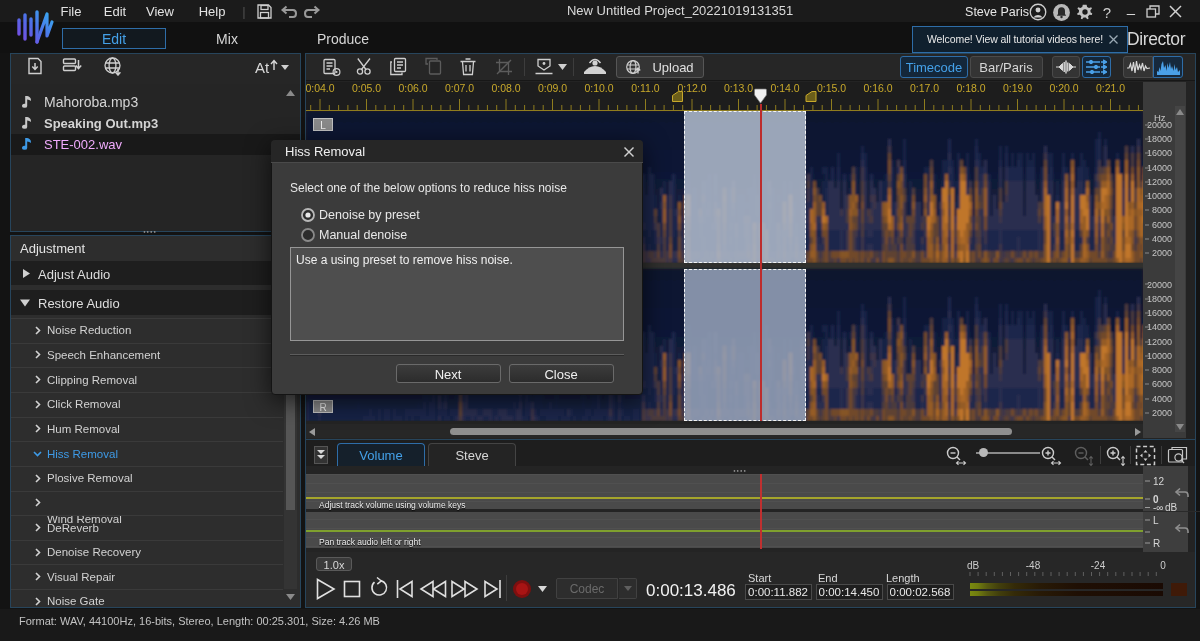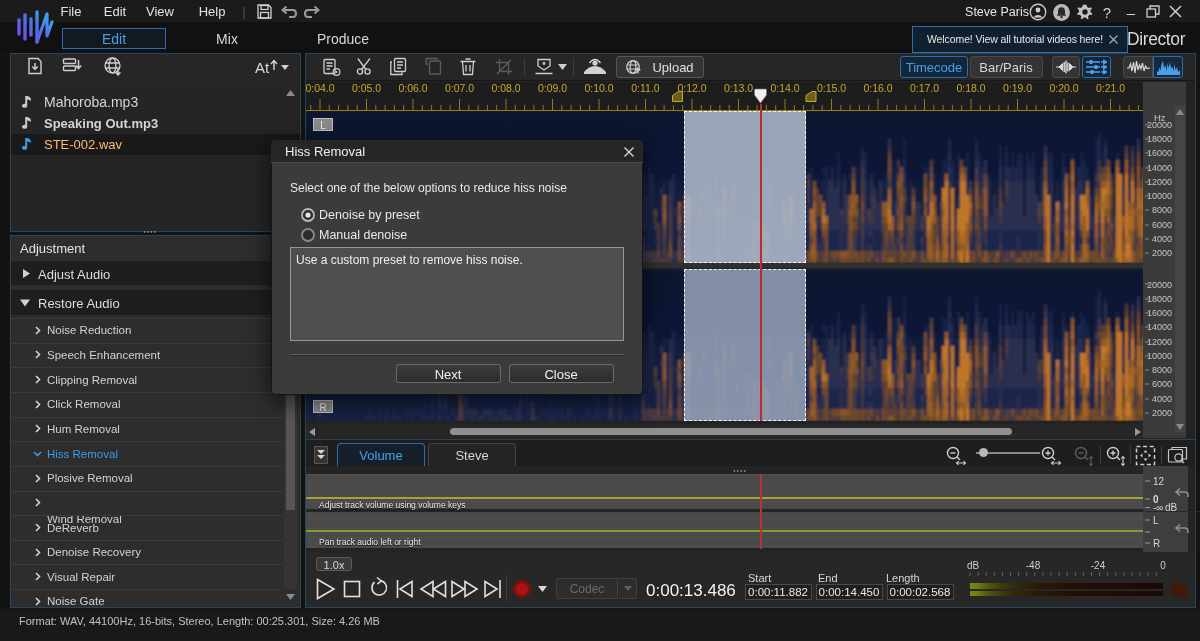--- a/index.html
+++ b/index.html
@@ -39,20 +39,21 @@
       <rect x="4.5" y="9.5" width="8" height="5.5"></rect>
     </svg>
 <svg class="abs" style="left:280px;top:4px" width="18" height="15" viewBox="0 0 18 15" fill="none" stroke="#9a9a9a" stroke-width="2">
 <path d="M3 6 H13 Q16 6 16 9.5 Q16 13 13 13 H9"></path>
       <path d="M6.5 2.5 L2.5 6 L6.5 9.5" fill="none"></path>
     </svg>
 <svg class="abs" style="left:303px;top:4px" width="18" height="15" viewBox="0 0 18 15" fill="none" stroke="#9a9a9a" stroke-width="2">
 <path d="M15 6 H5 Q2 6 2 9.5 Q2 13 5 13 H9"></path>
       <path d="M11.5 2.5 L15.5 6 L11.5 9.5" fill="none"></path>
     </svg>
+<div class="txt" style="left:680px;transform:translateX(-50%);top:10px;font-size:13px;line-height:0;color:#dadada;"><span style="line-height:normal;display:inline-block;transform:translateY(-50%)">New Untitled Project_20221019131351</span></div>
 <div class="txt" style="left:997px;transform:translateX(-50%);top:12px;font-size:12.5px;line-height:0;color:#e6e6e6;"><span style="line-height:normal;display:inline-block;transform:translateY(-50%)">Steve Paris</span></div>
 <svg class="abs" style="left:1029px;top:3px" width="18" height="18" viewBox="0 0 19 19">
 <circle cx="9.5" cy="9.5" r="8.2" fill="none" stroke="#cdcdcd" stroke-width="1.4"></circle>
 <circle cx="9.5" cy="7.3" r="2.6" fill="#cdcdcd"></circle>
       <path d="M4.4 15.2 Q9.5 10.2 14.6 15.2" fill="#cdcdcd"></path>
     </svg>
 <svg class="abs" style="left:1052px;top:3px" width="19" height="19" viewBox="0 0 19 19">
 <circle cx="9.5" cy="9.5" r="8.4" fill="#b9b9b9"></circle>
 <path d="M9.5 4.2 Q13 4.2 13 8 L13 11 L14.2 12.8 L4.8 12.8 L6 11 L6 8 Q6 4.2 9.5 4.2 Z" fill="#2a2a2a"></path>
       <circle cx="9.5" cy="14" r="1.2" fill="#2a2a2a"></circle>
@@ -105,21 +106,21 @@
     </svg>
 <div class="txt" style="left:44px;top:102px;font-size:14px;line-height:0;color:#d4d4d4;"><span style="line-height:normal;display:inline-block;transform:translateY(-50%)">Mahoroba.mp3</span></div>
 <svg class="abs" style="left:22px;top:116px" width="11" height="14" viewBox="0 0 11 14">
       <path d="M3.2 1 H5.2 V10.6 A2.6 2 0 1 1 3.2 8.8 Z M5.2 1 Q9.6 2 8.8 6 Q7.6 4.6 5.2 4.4" fill="#c8c8c8"></path>
     </svg>
 <div class="txt" style="left:44px;top:123px;font-size:13px;line-height:0;color:#d4d4d4;font-weight:bold;"><span style="line-height:normal;display:inline-block;transform:translateY(-50%)">Speaking Out.mp3</span></div>
 <div class="abs" style="left:11px;top:134px;width:289px;height:21px;background:#191919"></div>
 <svg class="abs" style="left:22px;top:137px" width="11" height="14" viewBox="0 0 11 14">
       <path d="M3.2 1 H5.2 V10.6 A2.6 2 0 1 1 3.2 8.8 Z M5.2 1 Q9.6 2 8.8 6 Q7.6 4.6 5.2 4.4" fill="#3e9ae6"></path>
     </svg>
-<div class="txt" style="left:44px;top:144px;font-size:13px;line-height:0;color:#fdba74;"><span style="line-height:normal;display:inline-block;transform:translateY(-50%)">STE-002.wav</span></div>
+<div class="txt" style="left:44px;top:144px;font-size:13px;line-height:0;color:#f0abfc;"><span style="line-height:normal;display:inline-block;transform:translateY(-50%)">STE-002.wav</span></div>
 <svg class="abs" style="left:286px;top:90px" width="9" height="6" viewBox="0 0 9 6" fill="#8a8a8a">
       <path d="M0 6 H9 L4.5 0 Z"></path>
     </svg>
 <div class="txt" style="left:150px;transform:translateX(-50%);top:231px;font-size:9px;line-height:0;color:#9a9a9a;letter-spacing:1px;font-size:4px"><span style="line-height:normal;display:inline-block;transform:translateY(-50%)">●●●●</span></div>
 <div class="abs" style="left:10px;top:235px;width:291px;height:373px;background:#2d2d2d;border:1px solid #27455c"></div>
 <div class="txt" style="left:20px;top:248px;font-size:13px;line-height:0;color:#e4e4e4;"><span style="line-height:normal;display:inline-block;transform:translateY(-50%)">Adjustment</span></div>
 <div class="abs" style="left:11px;top:261px;width:289px;height:24px;background:#1e1e1e"></div>
 <svg class="abs" style="left:22px;top:269px" width="9" height="9" viewBox="0 0 9 9" fill="#d0d0d0">
       <path d="M1 0 L8 4.5 L1 9 Z"></path>
     </svg>
@@ -1993,19 +1994,19 @@
 <svg class="abs" style="left:301px;top:208px" width="14" height="14" viewBox="0 0 14 14">
 <circle cx="7" cy="7" r="6" fill="#2c2c2c" stroke="#b8b8b8" stroke-width="1.8"></circle>
       <circle cx="7" cy="7" r="2.6" fill="#e8e8e8"></circle>
     </svg>
 <div class="txt" style="left:319px;top:215px;font-size:12.5px;line-height:0;color:#e8e8e8;"><span style="line-height:normal;display:inline-block;transform:translateY(-50%)">Denoise by preset</span></div>
 <svg class="abs" style="left:301px;top:228px" width="14" height="14" viewBox="0 0 14 14">
 <circle cx="7" cy="7" r="6" fill="#2c2c2c" stroke="#8a8a8a" stroke-width="1.8"></circle>
     </svg>
 <div class="txt" style="left:319px;top:235px;font-size:12.5px;line-height:0;color:#e8e8e8;"><span style="line-height:normal;display:inline-block;transform:translateY(-50%)">Manual denoise</span></div>
 <div class="abs" style="left:290px;top:247px;width:334px;height:94px;background:#4e4e4e;border:1px solid #969696"></div>
-<div class="txt" style="left:296px;top:260px;font-size:12px;line-height:0;color:#f0f0f0;"><span style="line-height:normal;display:inline-block;transform:translateY(-50%)">Use a custom preset to remove hiss noise.</span></div>
+<div class="txt" style="left:296px;top:260px;font-size:12px;line-height:0;color:#f0f0f0;"><span style="line-height:normal;display:inline-block;transform:translateY(-50%)">Use a using preset to remove hiss noise.</span></div>
 <div class="abs" style="left:290px;top:354px;width:334px;height:1px;background:#5d5d5d"></div>
 <div class="abs" style="left:290px;top:355px;width:334px;height:1px;background:#2a2a2a"></div>
 <div class="abs" style="left:396px;top:364px;width:105px;height:19px;background:linear-gradient(180deg,#3c3c3c,#2c2c2c);border:1px solid #6a6a6a;border-radius:3px"></div>
 <div class="txt" style="left:448px;transform:translateX(-50%);top:374px;font-size:13px;line-height:0;color:#f0f0f0;"><span style="line-height:normal;display:inline-block;transform:translateY(-50%)">Next</span></div>
 <div class="abs" style="left:509px;top:364px;width:105px;height:19px;background:linear-gradient(180deg,#3c3c3c,#2c2c2c);border:1px solid #6a6a6a;border-radius:3px"></div>
 <div class="txt" style="left:561px;transform:translateX(-50%);top:374px;font-size:13px;line-height:0;color:#f0f0f0;"><span style="line-height:normal;display:inline-block;transform:translateY(-50%)">Close</span></div>
 </div>
 </body></html>

